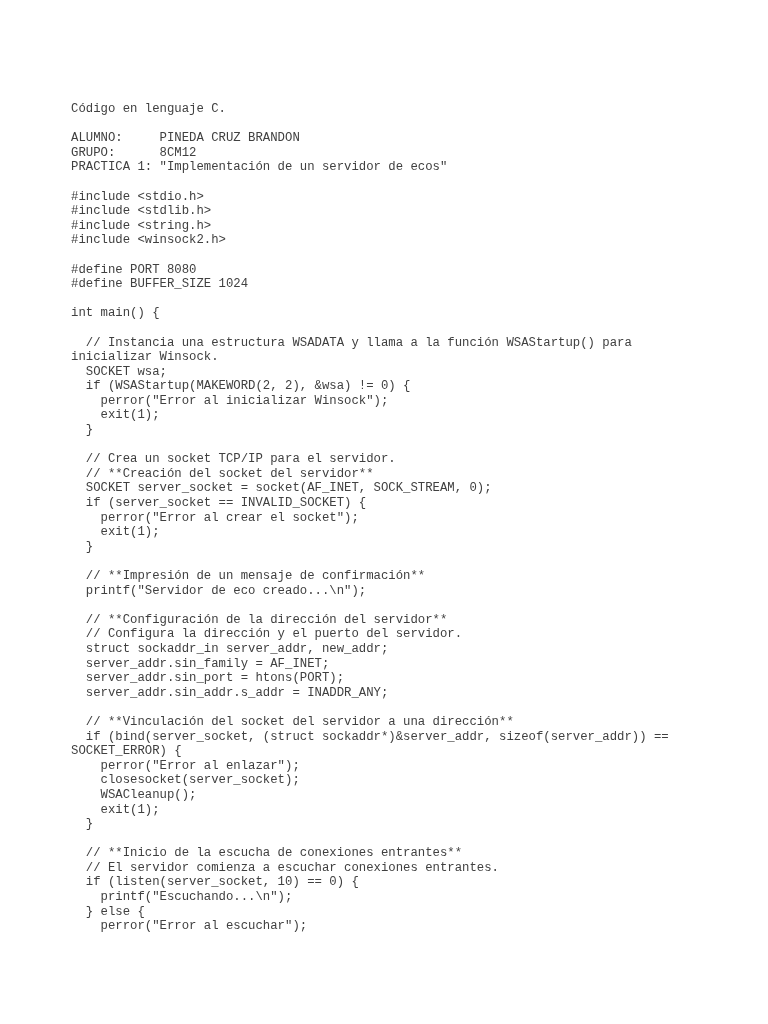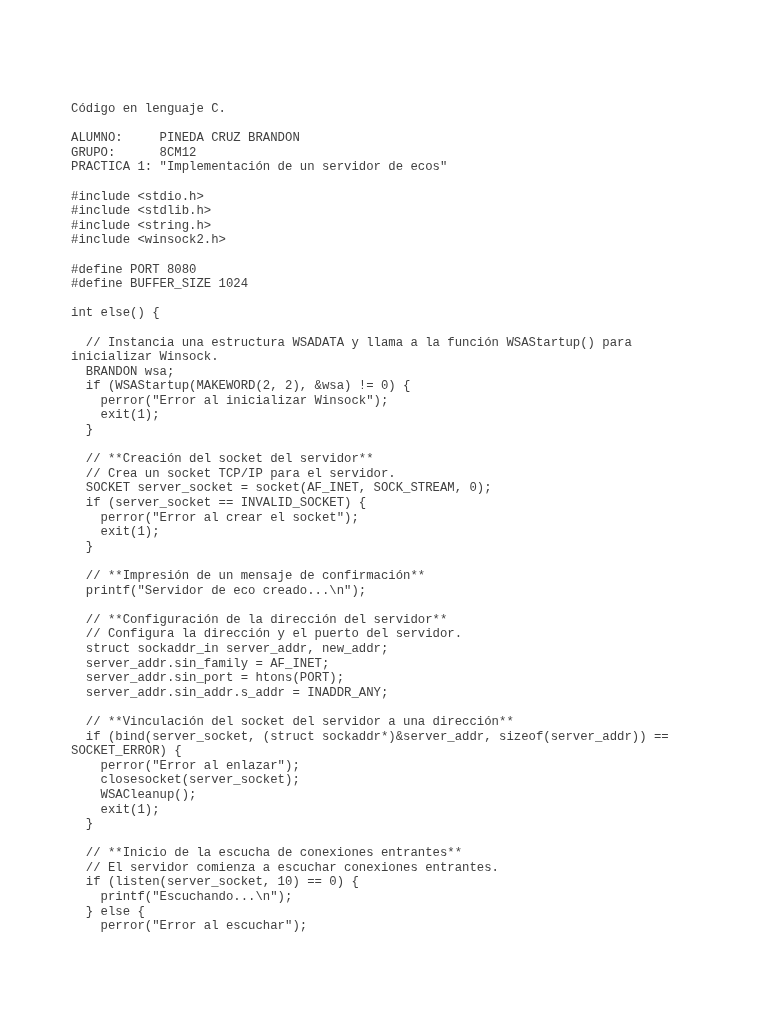--- a/index.html
+++ b/index.html
@@ -30,32 +30,32 @@
   <div class="blank"></div>
   <div id="code-block">
       <div class="line">#include &lt;stdio.h&gt;</div>
       <div class="line">#include &lt;stdlib.h&gt;</div>
       <div class="line">#include &lt;string.h&gt;</div>
       <div class="line">#include &lt;winsock2.h&gt;</div>
       <div class="line"></div>
       <div class="line">#define PORT 8080</div>
       <div class="line">#define BUFFER_SIZE 1024</div>
       <div class="line"></div>
-      <div class="line">int else() {</div>
+      <div class="line">int main() {</div>
       <div class="line"></div>
       <div class="line">  // Instancia una estructura WSADATA y llama a la función WSAStartup() para</div>
       <div class="line">inicializar Winsock.</div>
-      <div class="line">  BRANDON wsa;</div>
+      <div class="line">  SOCKET wsa;</div>
       <div class="line">  if (WSAStartup(MAKEWORD(2, 2), &amp;wsa) != 0) {</div>
       <div class="line">    perror("Error al inicializar Winsock");</div>
       <div class="line">    exit(1);</div>
       <div class="line">  }</div>
       <div class="line"></div>
+      <div class="line">  // Crea un socket TCP/IP para el servidor.</div>
       <div class="line">  // **Creación del socket del servidor**</div>
-      <div class="line">  // Crea un socket TCP/IP para el servidor.</div>
       <div class="line">  SOCKET server_socket = socket(AF_INET, SOCK_STREAM, 0);</div>
       <div class="line">  if (server_socket == INVALID_SOCKET) {</div>
       <div class="line">    perror("Error al crear el socket");</div>
       <div class="line">    exit(1);</div>
       <div class="line">  }</div>
       <div class="line"></div>
       <div class="line">  // **Impresión de un mensaje de confirmación**</div>
       <div class="line">  printf("Servidor de eco creado...\n");</div>
       <div class="line"></div>
       <div class="line">  // **Configuración de la dirección del servidor**</div>

